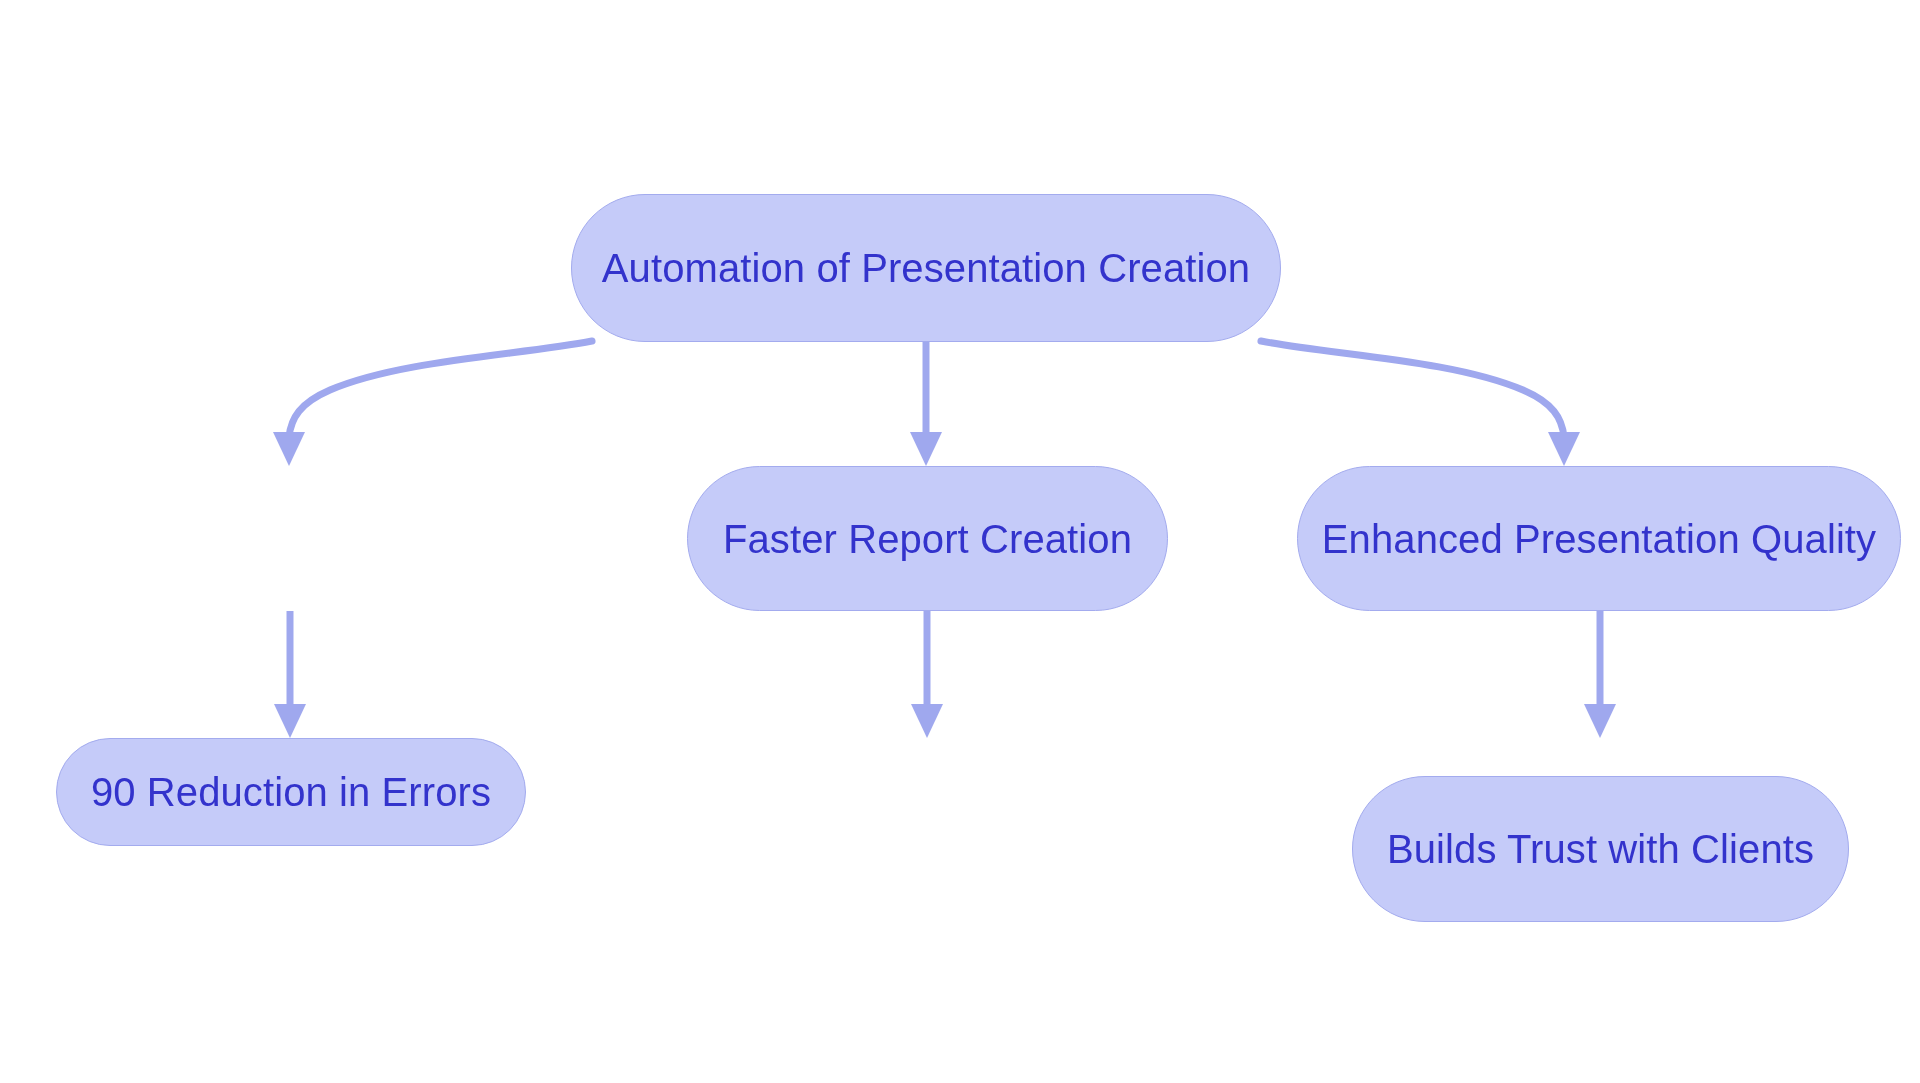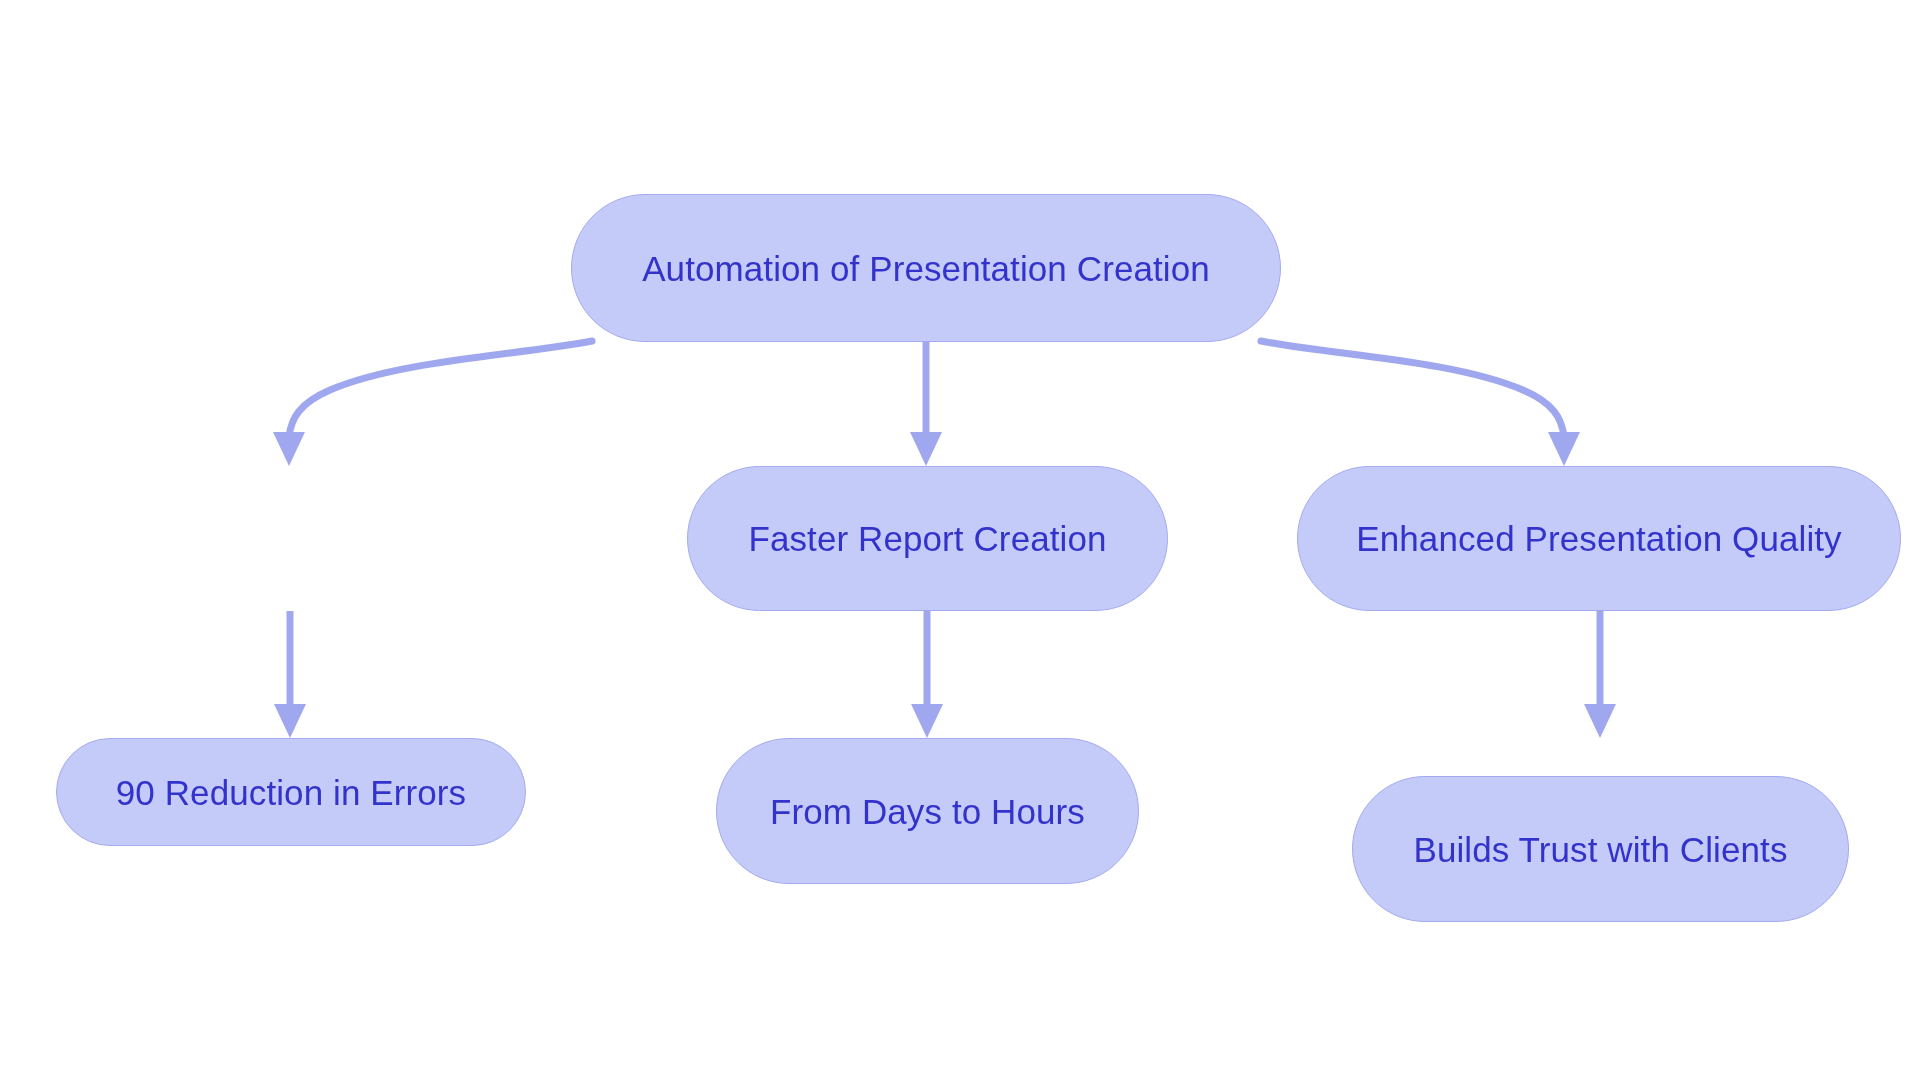--- a/index.html
+++ b/index.html
@@ -33,21 +33,21 @@
     display: flex;
     align-items: center;
     justify-content: center;
     background: #c5cbf9;
     border: 1.6px solid #a3abee;
     border-radius: 999px;
     z-index: 2;
   }
   .flow-node .node-label {
     font-family: "Liberation Sans", sans-serif;
-    font-size: 35px;
+    font-size: 40px;
     font-weight: 400;
     line-height: 1;
     color: #3333cc;
     letter-spacing: 0.1px;
     white-space: nowrap;
     text-align: center;
   }
 
   
   #node-root { left: 571px; top: 194px; width: 710px; height: 148px; }
@@ -98,21 +98,18 @@
   </div>
 
   <div class="flow-node" id="node-enhanced-quality">
     <span class="node-label">Enhanced Presentation Quality</span>
   </div>
 
   <div class="flow-node" id="node-90-reduction">
     <span class="node-label">90 Reduction in Errors</span>
   </div>
 
-  <div class="flow-node" id="node-days-to-hours">
-    <span class="node-label">From Days to Hours</span>
-  </div>
 
   <div class="flow-node" id="node-builds-trust">
     <span class="node-label">Builds Trust with Clients</span>
   </div>
 
 </div>
 
 </body></html>

